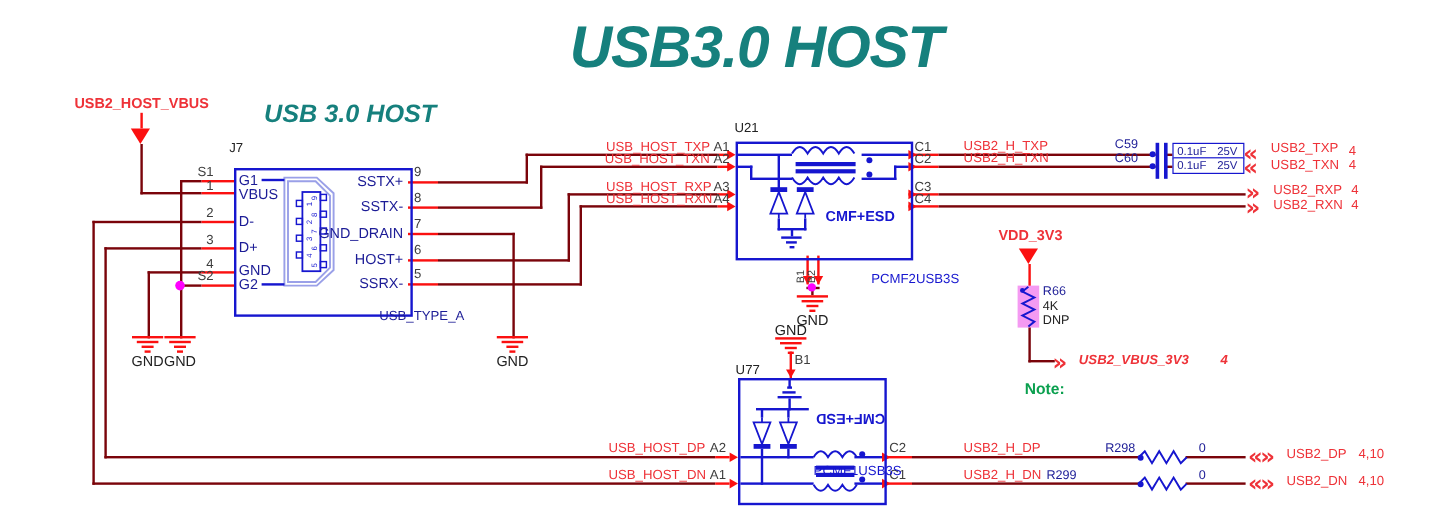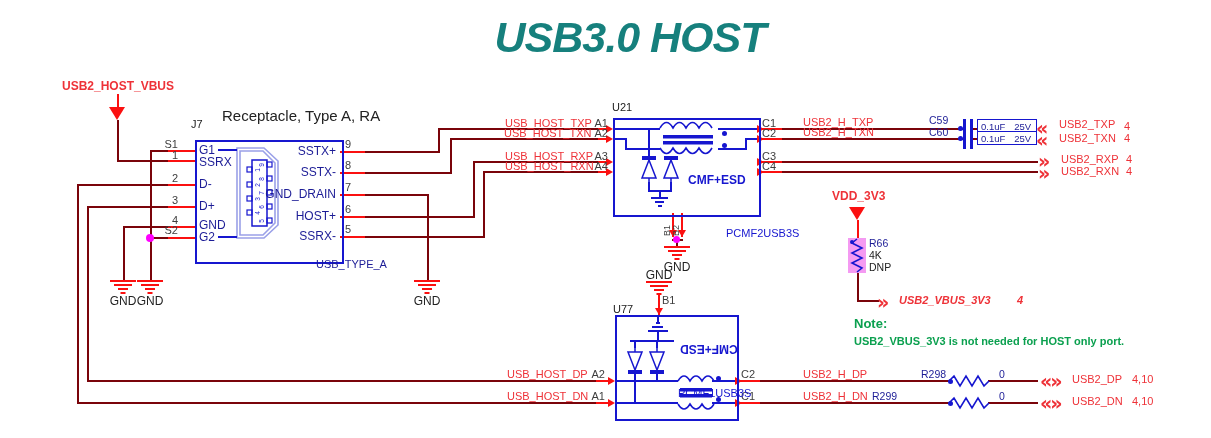--- a/index.html
+++ b/index.html
@@ -312,35 +312,35 @@
   <div class="parrow" style="left:849px;top:207px"></div>
 
   <div class="chev" style="left:1036px;top:122px">«</div>
   <div class="chev" style="left:1036px;top:134px">«</div>
   <div class="chev" style="left:1038px;top:155px">»</div>
   <div class="chev" style="left:1038px;top:167px">»</div>
   <div class="chev" style="left:877px;top:296px">»</div>
   <div class="chev" style="left:1040px;top:375px">«»</div>
   <div class="chev" style="left:1040px;top:397px">«»</div>
 
-  <div class="t teal bold ital" style="left:430px;top:16px;width:400px;text-align:center;font-size:43px;letter-spacing:-1px">USB3.0 HOST</div>
+  <div class="t teal bold ital" style="left:430px;top:16px;width:400px;text-align:center;font-size:49px;letter-spacing:-1px">USB3.0 HOST</div>
 
   <div class="t red bold f12" style="left:62px;top:80px">USB2_HOST_VBUS</div>
-  <div class="t blk" style="left:222px;top:108px;font-size:15px">Receptacle, Type A, RA</div>
+  <div class="t teal bold ital" style="left:220px;top:85px;font-size:21px">USB 3.0 HOST</div>
   <div class="t blk f11" style="left:191px;top:119px">J7</div>
 
   <div class="t gray f10 ra" style="left:156px;top:139px;width:22px">S1</div>
   <div class="t gray f10 ra" style="left:156px;top:150px;width:22px">1</div>
   <div class="t gray f10 ra" style="left:156px;top:173px;width:22px">2</div>
   <div class="t gray f10 ra" style="left:156px;top:195px;width:22px">3</div>
   <div class="t gray f10 ra" style="left:156px;top:215px;width:22px">4</div>
   <div class="t gray f10 ra" style="left:156px;top:225px;width:22px">S2</div>
 
   <div class="t navy f12" style="left:199px;top:144px">G1</div>
-  <div class="t navy f12" style="left:199px;top:156px">SSRX</div>
+  <div class="t navy f12" style="left:199px;top:156px">VBUS</div>
   <div class="t navy f12" style="left:199px;top:178px">D-</div>
   <div class="t navy f12" style="left:199px;top:200px">D+</div>
   <div class="t navy f12" style="left:199px;top:219px">GND</div>
   <div class="t navy f12" style="left:199px;top:231px">G2</div>
 
   <div class="t gray f10" style="left:345px;top:139px">9</div>
   <div class="t gray f10" style="left:345px;top:160px">8</div>
   <div class="t gray f10" style="left:345px;top:182px">7</div>
   <div class="t gray f10" style="left:345px;top:204px">6</div>
   <div class="t gray f10" style="left:345px;top:224px">5</div>
@@ -413,15 +413,14 @@
   <div class="t red f11" style="left:1061px;top:166px">USB2_RXN</div>
   <div class="t red f11" style="left:1126px;top:166px">4</div>
   <div class="t red bold ital f11" style="left:899px;top:295px">USB2_VBUS_3V3</div>
   <div class="t red bold ital f11" style="left:1017px;top:295px">4</div>
   <div class="t red f11" style="left:1072px;top:374px">USB2_DP</div>
   <div class="t red f11" style="left:1132px;top:374px">4,10</div>
   <div class="t red f11" style="left:1072px;top:396px">USB2_DN</div>
   <div class="t red f11" style="left:1132px;top:396px">4,10</div>
 
   <div class="t grn" style="left:854px;top:317px;font-size:13px;font-weight:600">Note:</div>
-  <div class="t grn" style="left:854px;top:336px;font-size:11px;font-weight:600">USB2_VBUS_3V3 is not needed for HOST only port.</div>
 
 </div>
 
 </body></html>

